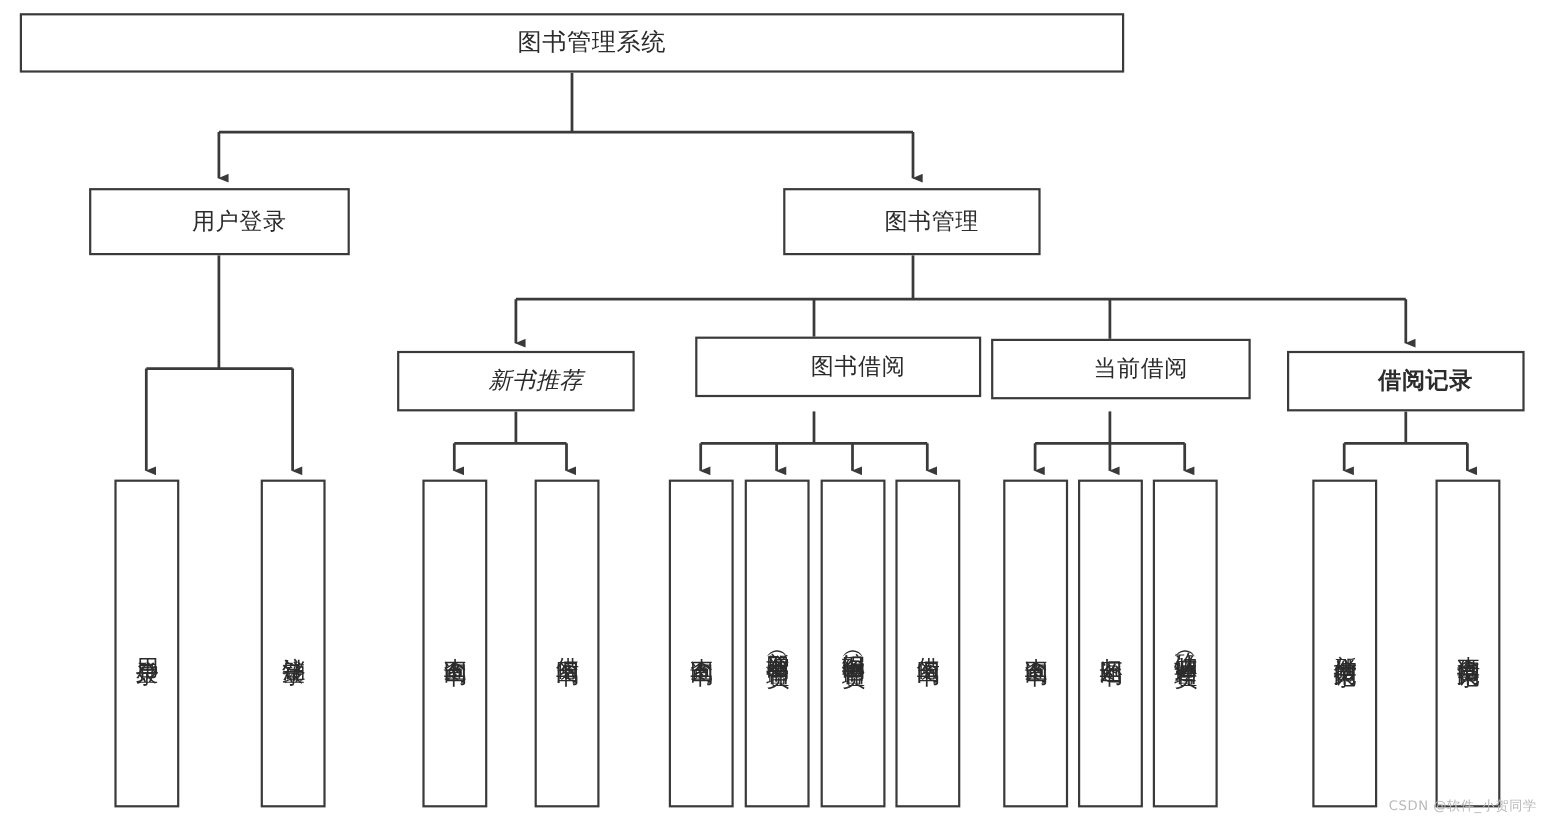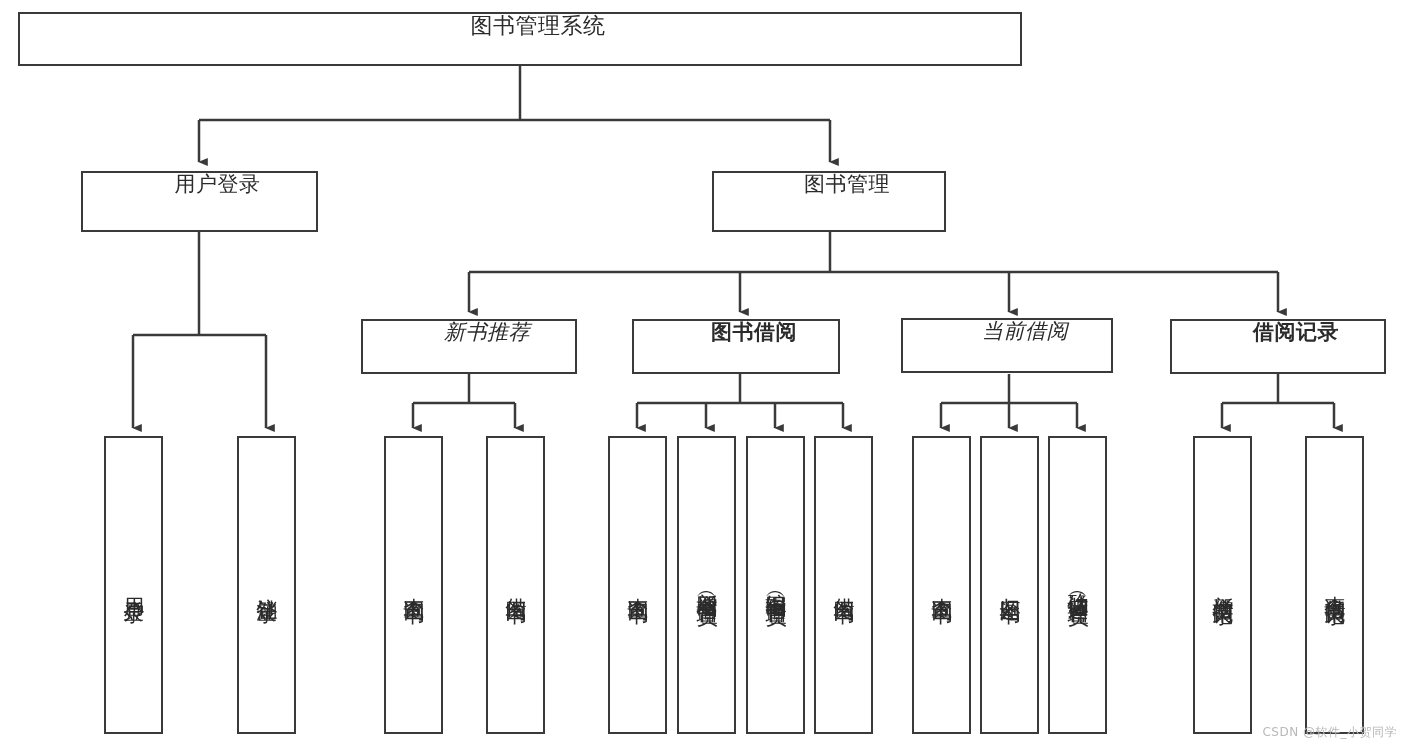--- a/index.html
+++ b/index.html
@@ -24,20 +24,21 @@
     width: 1405px;
     height: 747px;
     pointer-events: none;
   }
   .node {
     position: absolute;
     box-sizing: border-box;
     border: 2.5px solid #3a3a3a;
     background: #ffffff;
     display: flex;
+    align-items: center;
     justify-content: center;
     color: #2b2b2b;
     padding-left: 36px;
   }
   .node-label {
     display: block;
     text-align: center;
     line-height: 1.08;
     letter-spacing: 0.5px;
   }
@@ -137,24 +138,24 @@
   <div class="node horiz" style="left:81px; top:171px; width:237px; height:61px;">
     <span class="node-label">用户登录</span>
   </div>
   <div class="node horiz" style="left:712px; top:171px; width:234px; height:61px;">
     <span class="node-label">图书管理</span>
   </div>
 
   <div class="node horiz" style="left:361px; top:319px; width:216px; height:55px;font-style:italic;">
     <span class="node-label">新书推荐</span>
   </div>
-  <div class="node horiz" style="left:632px; top:319px; width:208px; height:55px;font-weight:bold;">
+  <div class="node horiz" style="left:632px; top:306px; width:260px; height:55px;">
     <span class="node-label">图书借阅</span>
   </div>
-  <div class="node horiz" style="left:901px; top:318px; width:212px; height:55px;font-style:italic;">
+  <div class="node horiz" style="left:901px; top:308px; width:236px; height:55px;">
     <span class="node-label">当前借阅</span>
   </div>
   <div class="node horiz" style="left:1170px; top:319px; width:216px; height:55px;font-weight:bold;">
     <span class="node-label">借阅记录</span>
   </div>
 
   <div class="node vert" style="left:104px; top:436px; width:59px; height:298px;">
     <span class="node-label">用户登录</span>
   </div>
   <div class="node vert" style="left:237px; top:436px; width:59px; height:298px;">

